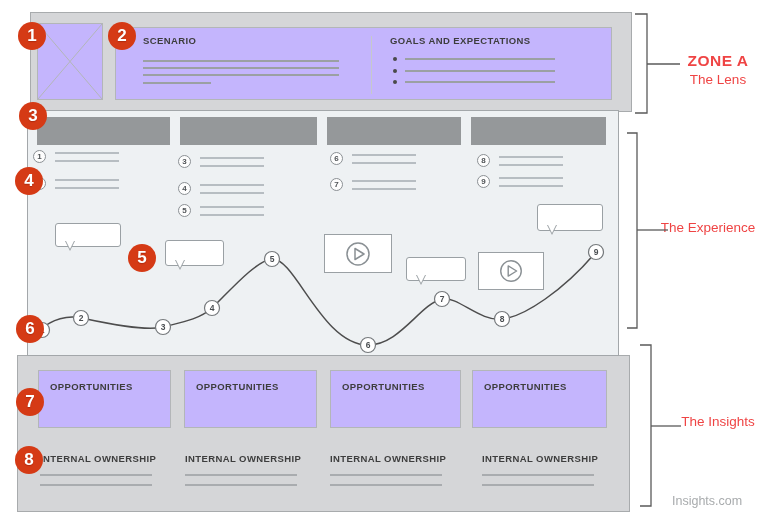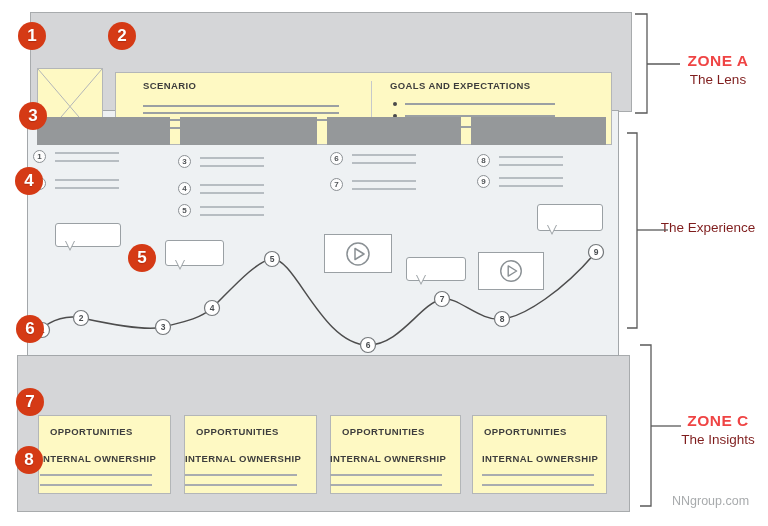--- a/index.html
+++ b/index.html
@@ -17,21 +17,21 @@
     background:#d5d6d8;
     border:1px solid #a8abad;
   }
   #zoneA-band { left:30px; top:12px; width:602px; height:100px; z-index:1; }
   #zoneC-band { left:17px; top:355px; width:613px; height:157px; z-index:1; }
   #zoneB-panel {
     position:absolute; left:27px; top:110px; width:592px; height:246px;
     background:#eef1f3; border:1px solid #a3a7aa; z-index:2;
   }
 
-  .white-box { position:absolute; background:#fef9c3; border:1px solid #b3b6b8;margin-top:45px; }
+  .white-box { position:absolute; background:#c4b5fd; border:1px solid #b3b6b8; }
 
   
   #xbox { left:37px; top:23px; width:66px; height:77px; z-index:3; }
   #lens-panel { left:115px; top:27px; width:497px; height:73px; z-index:3; }
   .panel-title {
     position:absolute; font-size:9.5px; font-weight:bold; color:#3d3d3d;
     letter-spacing:0.4px;
   }
   .stub { position:absolute; height:2px; background:#9ba0a3; }
   .vdivider { position:absolute; width:1px; background:#c6c9cb; }
@@ -76,29 +76,29 @@
 
   
   .badge {
     position:absolute; width:28px; height:28px; border-radius:50%;
     background:#d53a15; color:#fff; font-size:17px; font-weight:bold;
     display:flex; align-items:center; justify-content:center; z-index:10;
     text-shadow:0 1px 1px rgba(120,20,0,0.4);
   }
 
   
-  .opp-box { top:370px; height:79px; z-index:3; padding:10px 11px; }
+  .opp-box { top:370px; height:58px; z-index:3; padding:10px 11px; }
   .opp-title { font-size:9.5px; font-weight:bold; color:#3d3d3d; letter-spacing:0.4px; }
   .own-label { position:absolute; top:453px; font-size:9.5px; font-weight:bold; color:#3d3d3d; letter-spacing:0.4px; z-index:3; }
   .own-line { position:absolute; width:112px; height:2px; background:#a9acaf; z-index:3; }
 
   
   .legend { position:absolute; text-align:center; z-index:4; }
   .legend .t { font-size:15.5px; font-weight:bold; color:#ef4444; letter-spacing:0.5px; }
-  .legend .s { font-size:13.5px; color:#7f1d1d; margin-top:2px; }
+  .legend .s { font-size:13.5px; color:#ef4444; margin-top:2px; }
   #credit { position:absolute; left:672px; top:494px; font-size:12.5px; color:#a8abad; z-index:4; }
 </style>
 </head>
 <body>
 
 <div id="zoneA-band" class="band"></div>
 <div id="zoneC-band" class="band"></div>
 <div id="zoneB-panel"></div>
 
 <div id="xbox" class="white-box">
@@ -315,17 +315,16 @@
 <div class="own-line" style="left:482px; top:484px;"></div>
 
 <div class="legend" style="left:678px; top:52px; width:80px;">
   <div class="t">ZONE A</div>
   <div class="s">The Lens</div>
 </div>
 <div class="legend" style="left:658px; top:218px; width:100px;">
   <div class="s">The Experience</div>
 </div>
 <div class="legend" style="left:672px; top:412px; width:92px;">
-  <div class="t">ZONE C</div>
   <div class="s">The Insights</div>
 </div>
 
-<div id="credit">NNgroup.com</div>
+<div id="credit">Insights.com</div>
 
 </body></html>

